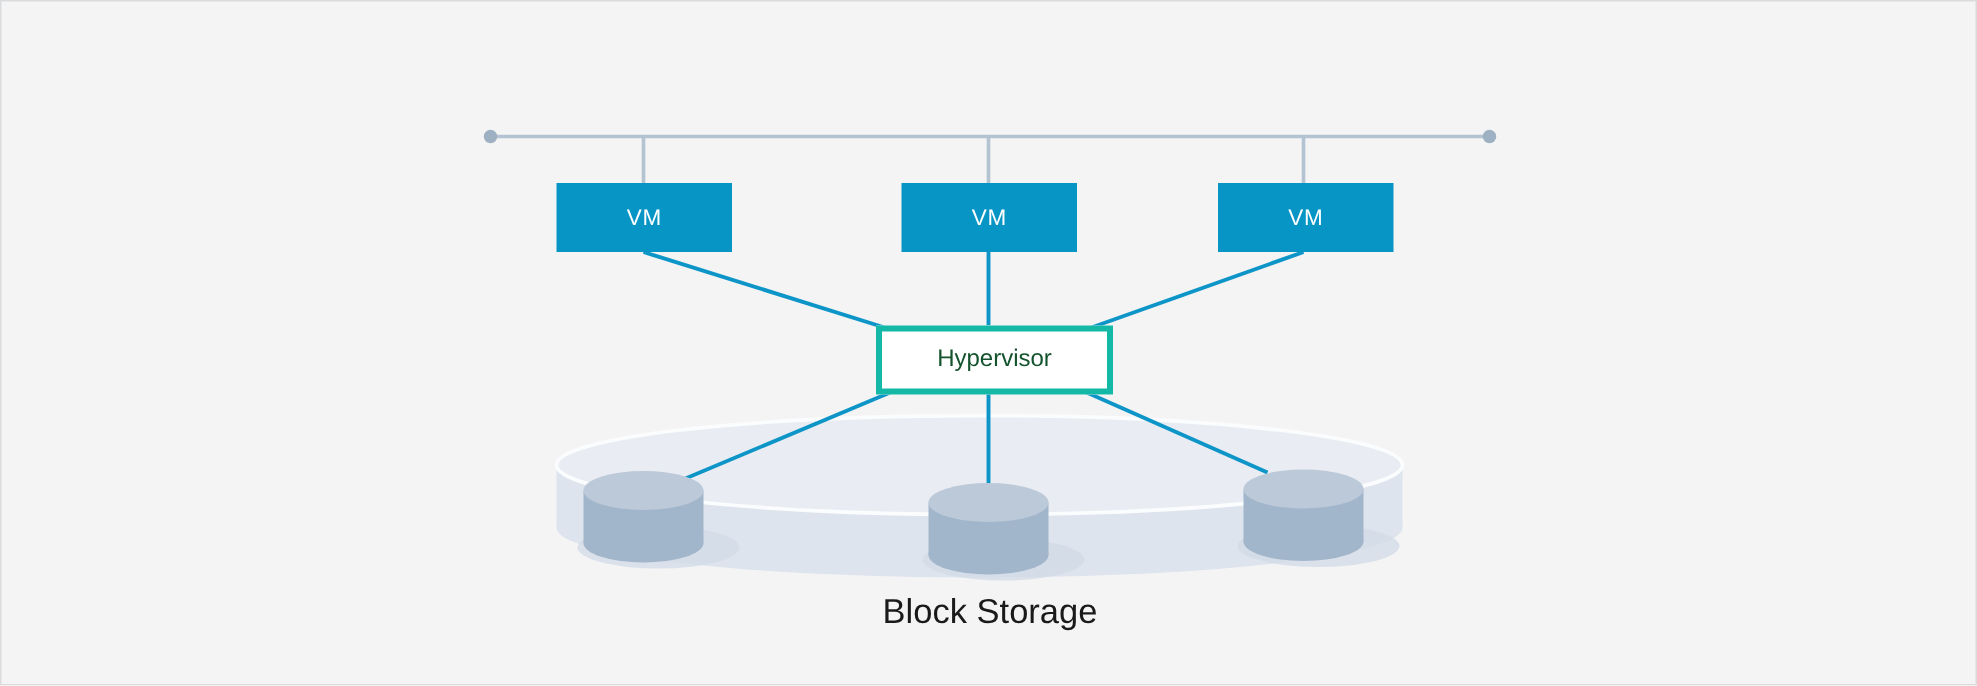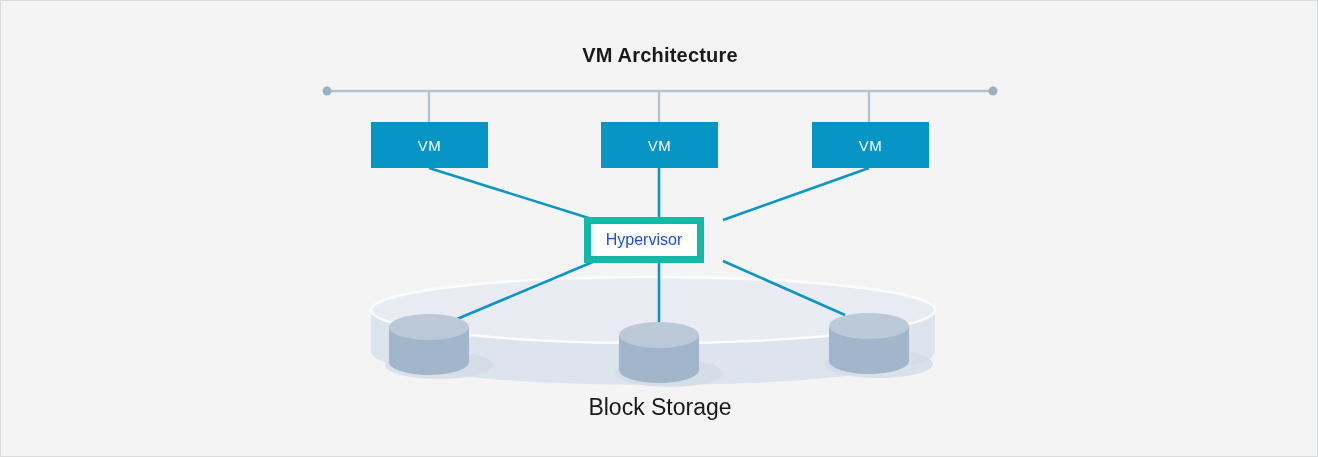--- a/index.html
+++ b/index.html
@@ -49,30 +49,30 @@
     color: #ffffff;
     letter-spacing: 0.5px;
   }
   .vm-1 { left: 370px; }
   .vm-2 { left: 600px; }
   .vm-3 { left: 811px; }
   .hypervisor-node {
     position: absolute;
     left: 583px;
     top: 216px;
-    width: 120px;
+    width: 158px;
     height: 46px;
     background: #ffffff;
-    border: 7px solid #14b8a6;
+    border: 4px solid #14b8a6;
     box-sizing: border-box;
     display: flex;
     align-items: center;
     justify-content: center;
     font-size: 16px;
-    color: #1d4ed8;
+    color: #14532d;
   }
   .storage-label {
     position: absolute;
     left: 0;
     top: 393px;
     width: 1318px;
     text-align: center;
     font-size: 23px;
     color: #1a1a1a;
   }
@@ -132,21 +132,20 @@
       <ellipse cx="658" cy="334" rx="40" ry="13" fill="#bcc9d9"></ellipse>
     </g>
 
     <g>
       <ellipse cx="868" cy="360" rx="40" ry="13" fill="#a2b6cb"></ellipse>
       <rect x="828" y="325" width="80" height="35" fill="#a2b6cb"></rect>
       <ellipse cx="868" cy="325" rx="40" ry="13" fill="#bcc9d9"></ellipse>
     </g>
   </svg>
 
-  <div class="diagram-title">VM Architecture</div>
 
   <div class="vm-node vm-1">
     <span>VM</span>
   </div>
   <div class="vm-node vm-2">
     <span>VM</span>
   </div>
   <div class="vm-node vm-3">
     <span>VM</span>
   </div>

